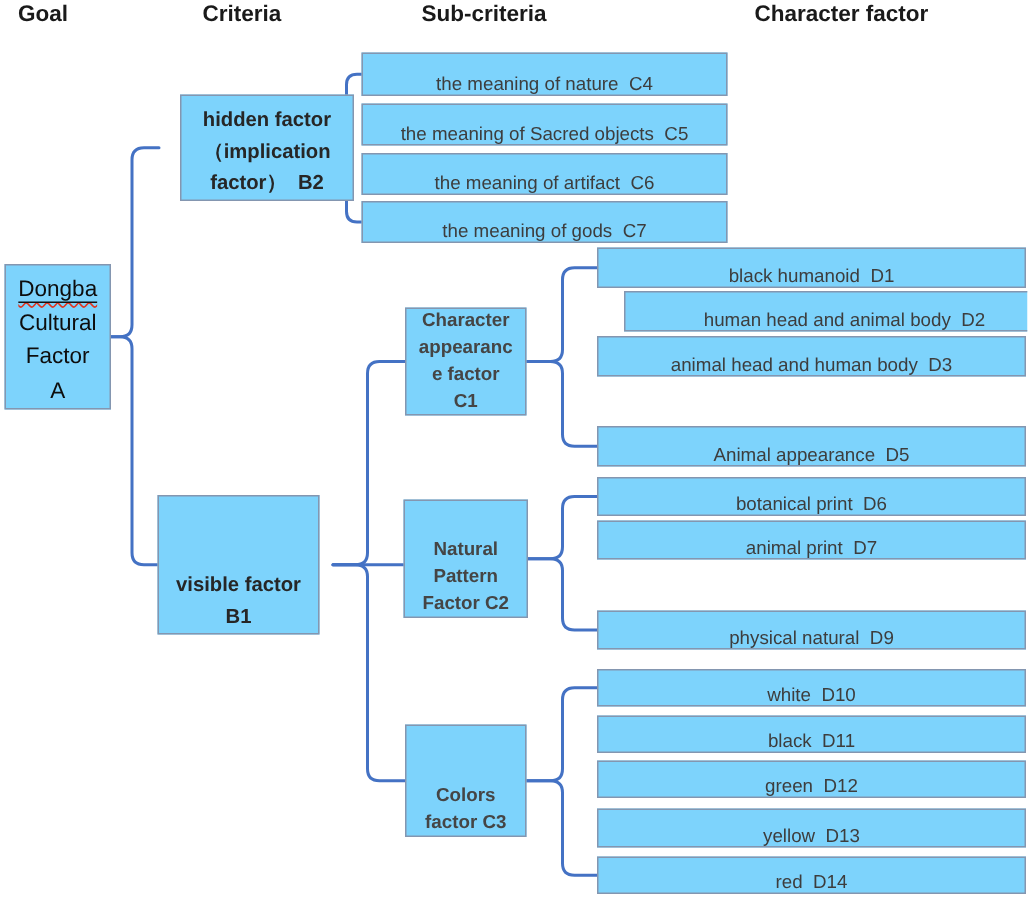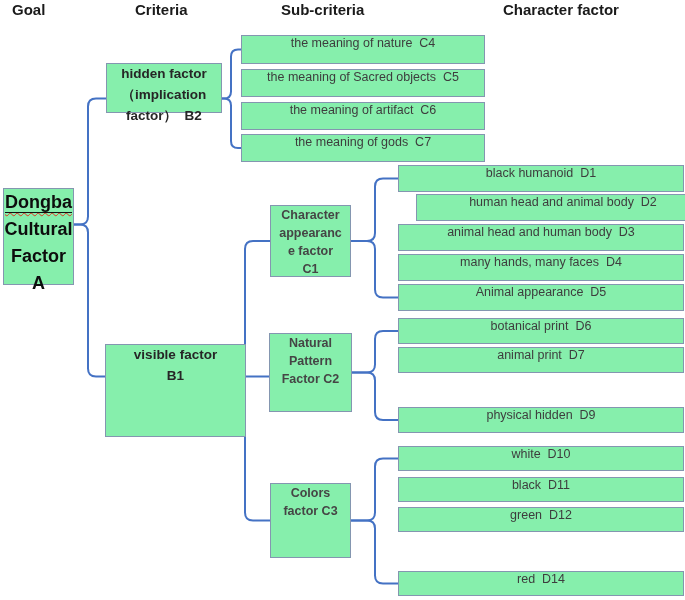--- a/index.html
+++ b/index.html
@@ -20,34 +20,34 @@
   .hdr {
     position: absolute;
     top: 1px;
     font-size: 15px;
     font-weight: bold;
     color: #1a1a1a;
     white-space: nowrap;
   }
   .box {
     position: absolute;
-    background: #86efac;
+    background: #7dd3fc;
     border: 1.5px solid #8496b0;
     display: flex;
-    align-items: flex-start;
+    align-items: flex-end;
     justify-content: center;
     text-align: center;
     box-sizing: border-box;
   }
   .box-label {
     white-space: pre-wrap;
     display: block;
     width: 100%;
   }
-  .goal-box { font-weight: bold; font-size: 18px; color: #0d0d0d; line-height: 1.5; margin-top: 12px; }
+  .goal-box { font-weight: normal; font-size: 15px; color: #0d0d0d; line-height: 1.5; }
   .crit-box { font-weight: 600; font-size: 13.5px; color: #262626; line-height: 1.55; }
   .sub-box  { font-weight: 700; font-size: 12.5px; color: #454545; line-height: 1.45; }
   .leaf-box { font-weight: 400; font-size: 12.5px; color: #3d3d3d; }
   .sq { text-decoration: underline wavy #e0331f 1px; text-underline-offset: 3.5px; }
   .ul { text-decoration: underline solid #111 1px; }
   .edge {
     fill: none;
     stroke: #4472c4;
     stroke-width: 2;
     stroke-linecap: round;
@@ -81,26 +81,26 @@
 
   <div class="box goal-box" style="left:3px;top:176px;width:71px;height:97px">
     <div>
       <span class="sq"><span class="ul">Dongba</span></span><br>
       <span>Cultural</span><br>
       <span>Factor</span><br>
       <span>A</span>
     </div>
   </div>
 
-  <div class="box crit-box" style="left:106px;top:63px;width:116px;height:50px">
+  <div class="box crit-box" style="left:120px;top:63px;width:116px;height:71px">
     <span class="box-label">hidden factor
 （implication
 factor）  B2</span>
   </div>
-  <div class="box crit-box" style="left:105px;top:344px;width:141px;height:93px">
+  <div class="box crit-box" style="left:105px;top:330px;width:108px;height:93px">
     <span class="box-label">visible factor
 B1</span>
   </div>
 
   <div class="box sub-box" style="left:270px;top:205px;width:81px;height:72px">
     <span class="box-label">Character
 appearanc
 e factor
 C1</span>
   </div>
@@ -129,43 +129,43 @@
 
   <div class="box leaf-box" style="left:398px;top:165px;width:286px;height:27px">
       <span class="box-label">black humanoid  D1</span>
     </div>
   <div class="box leaf-box" style="left:416px;top:194px;width:294px;height:27px">
       <span class="box-label">human head and animal body  D2</span>
     </div>
   <div class="box leaf-box" style="left:398px;top:224px;width:286px;height:27px">
       <span class="box-label">animal head and human body  D3</span>
     </div>
-  <div class="box leaf-box" style="left:398px;top:254px;width:286px;height:27px">
-      <span class="box-label">many hands, many faces  D4</span>
-    </div>
   <div class="box leaf-box" style="left:398px;top:284px;width:286px;height:27px">
       <span class="box-label">Animal appearance  D5</span>
     </div>
 
   <div class="box leaf-box" style="left:398px;top:318px;width:286px;height:26px">
       <span class="box-label">botanical print  D6</span>
     </div>
   <div class="box leaf-box" style="left:398px;top:347px;width:286px;height:26px">
       <span class="box-label">animal print  D7</span>
     </div>
   <div class="box leaf-box" style="left:398px;top:407px;width:286px;height:26px">
-      <span class="box-label">physical hidden  D9</span>
+      <span class="box-label">physical natural  D9</span>
     </div>
 
   <div class="box leaf-box" style="left:398px;top:446px;width:286px;height:25px">
       <span class="box-label">white  D10</span>
     </div>
   <div class="box leaf-box" style="left:398px;top:477px;width:286px;height:25px">
       <span class="box-label">black  D11</span>
     </div>
   <div class="box leaf-box" style="left:398px;top:507px;width:286px;height:25px">
       <span class="box-label">green  D12</span>
     </div>
+  <div class="box leaf-box" style="left:398px;top:539px;width:286px;height:26px">
+      <span class="box-label">yellow  D13</span>
+    </div>
   <div class="box leaf-box" style="left:398px;top:571px;width:286px;height:25px">
       <span class="box-label">red  D14</span>
     </div>
 
 </div>
 
 </body></html>

